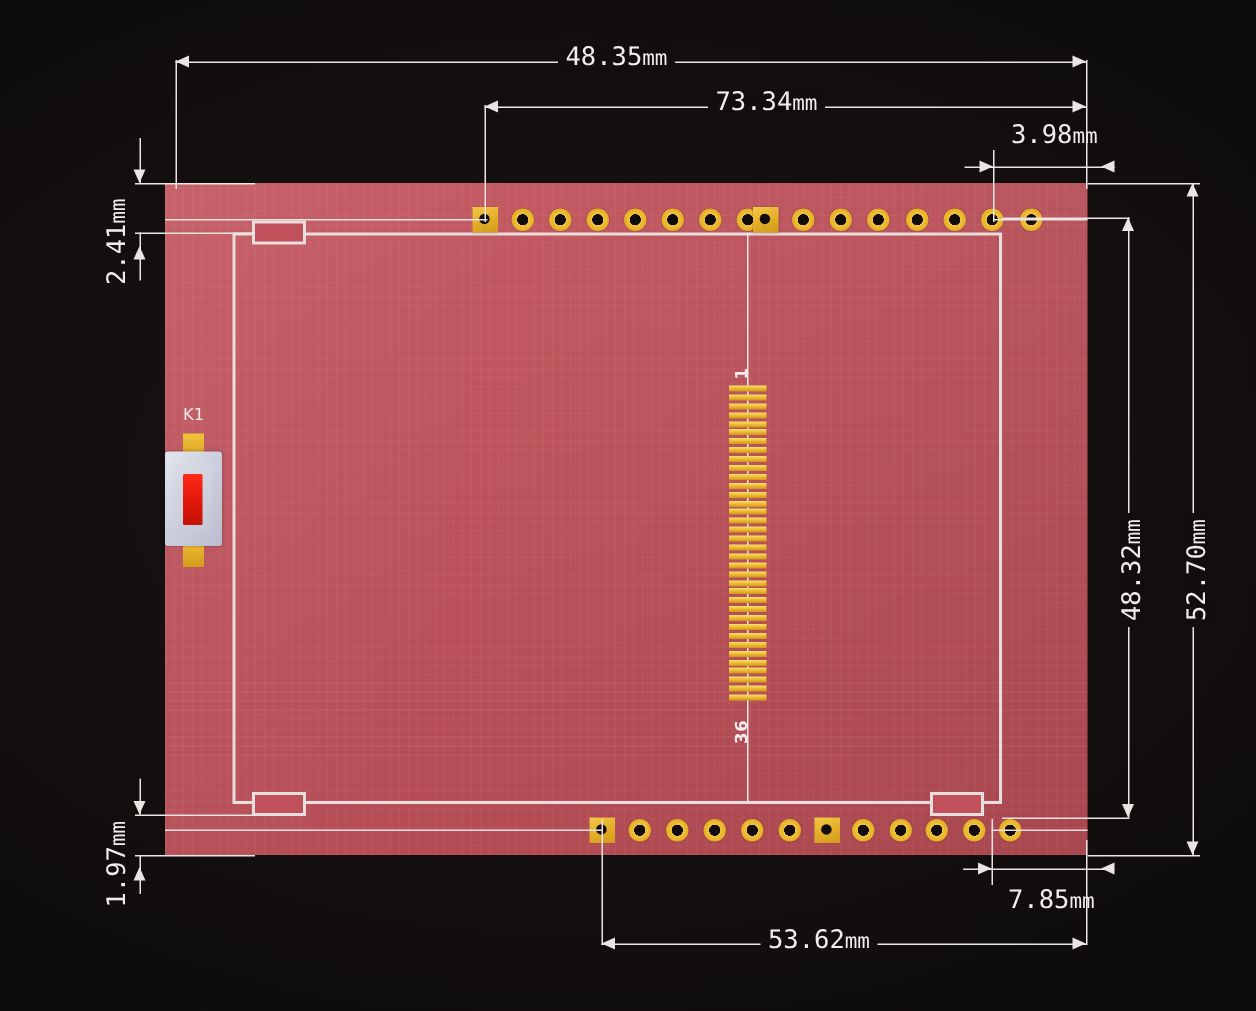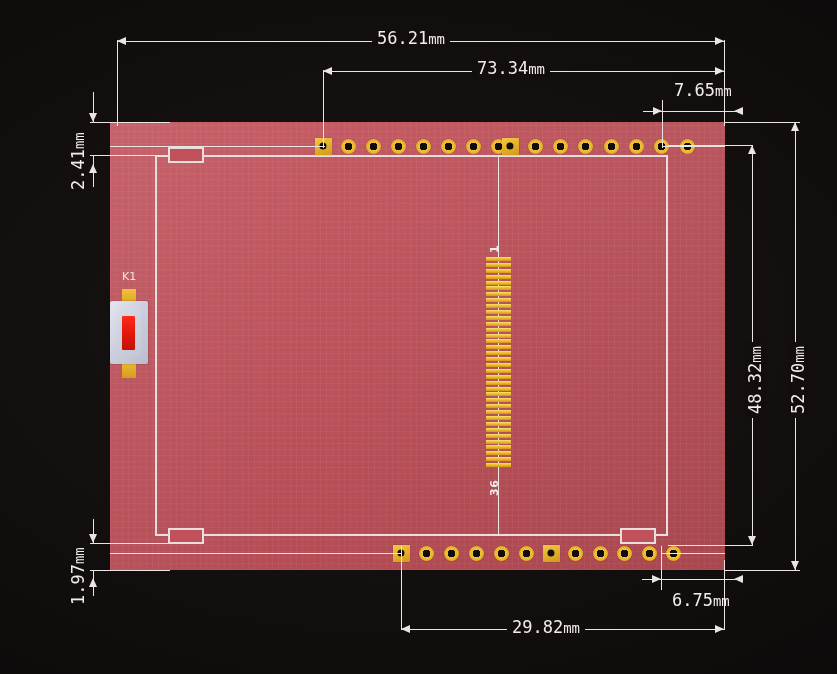--- a/index.html
+++ b/index.html
@@ -185,37 +185,37 @@
       <div class="pad-round" style="width: 15px; height: 15px; left: 641.5px; top: 545.5px;"></div>
       <div class="pad-round" style="width: 15px; height: 15px; left: 666px; top: 545.5px;"></div>
     </div>
 
   <div class="dim-line dim-v" style="left:117px;top:40px;height:86px;"></div>
   <div class="dim-line dim-v" style="left:724px;top:40px;height:86px;"></div>
   <div class="dim-line dim-h" style="left:117px;top:41px;width:607px;"></div>
   <div class="arrow ar-left" style="left:117px;top:37px;"></div>
   <div class="arrow ar-right" style="left:715px;top:37px;"></div>
   <div class="dim-text" style="left:372px;top:30px;font-size:17px;background:#120e0e;padding:0 5px;">
-    <span>56.21</span><span class="u">mm</span>
+    <span>48.35</span><span class="u">mm</span>
   </div>
 
   <div class="dim-line dim-v" style="left:323px;top:70px;height:78px;"></div>
   <div class="dim-line dim-h" style="left:323px;top:71px;width:401px;"></div>
   <div class="arrow ar-left" style="left:323px;top:67px;"></div>
   <div class="arrow ar-right" style="left:715px;top:67px;"></div>
   <div class="dim-text" style="left:472px;top:60px;font-size:17px;background:#120e0e;padding:0 5px;">
     <span>73.34</span><span class="u">mm</span>
   </div>
 
   <div class="dim-line dim-v" style="left:662px;top:100px;height:48px;"></div>
   <div class="dim-line dim-h" style="left:643px;top:111px;width:100px;"></div>
   <div class="arrow ar-right" style="left:653px;top:107px;"></div>
   <div class="arrow ar-left" style="left:734px;top:107px;"></div>
   <div class="dim-text" style="left:674px;top:82px;font-size:17px;">
-    <span>7.65</span><span class="u">mm</span>
+    <span>3.98</span><span class="u">mm</span>
   </div>
 
   <div class="dim-line dim-h" style="left:90px;top:122px;width:80px;"></div>
   <div class="dim-line dim-h" style="left:90px;top:155px;width:80px;"></div>
   <div class="dim-line dim-v" style="left:93px;top:92px;height:30px;"></div>
   <div class="dim-line dim-v" style="left:93px;top:155px;height:32px;"></div>
   <div class="arrow ar-down" style="left:89px;top:113px;"></div>
   <div class="arrow ar-up" style="left:89px;top:164px;"></div>
   <div class="dim-text dim-text-v" style="left:70px;top:190px;font-size:17px;">
     <span>2.41</span><span class="u">mm</span>
@@ -248,28 +248,28 @@
   <div class="dim-text dim-text-v" style="left:788px;top:418px;font-size:17px;background:#120e0e;padding:2px 4px;">
     <span>52.70</span><span class="u">mm</span>
   </div>
 
   <div class="dim-line dim-v" style="left:401px;top:546px;height:84px;"></div>
   <div class="dim-line dim-v" style="left:724px;top:560px;height:70px;"></div>
   <div class="dim-line dim-h" style="left:401px;top:629px;width:323px;"></div>
   <div class="arrow ar-left" style="left:401px;top:625px;"></div>
   <div class="arrow ar-right" style="left:715px;top:625px;"></div>
   <div class="dim-text" style="left:507px;top:619px;font-size:17px;background:#120e0e;padding:0 5px;">
-    <span>29.82</span><span class="u">mm</span>
+    <span>53.62</span><span class="u">mm</span>
   </div>
 
   <div class="dim-line dim-v" style="left:661px;top:546px;height:44px;"></div>
   <div class="dim-line dim-h" style="left:642px;top:579px;width:101px;"></div>
   <div class="arrow ar-right" style="left:652px;top:575px;"></div>
   <div class="arrow ar-left" style="left:734px;top:575px;"></div>
   <div class="dim-text" style="left:672px;top:592px;font-size:17px;">
-    <span>6.75</span><span class="u">mm</span>
+    <span>7.85</span><span class="u">mm</span>
   </div>
 
   <div class="dim-line dim-h" style="left:110px;top:146px;width:215px;"></div>
   <div class="dim-line dim-h" style="left:662px;top:146px;width:63px;"></div>
   <div class="dim-line dim-h" style="left:110px;top:553px;width:292px;"></div>
   <div class="dim-line dim-h" style="left:661px;top:553px;width:64px;"></div>
 </div>
 
 </body></html>

